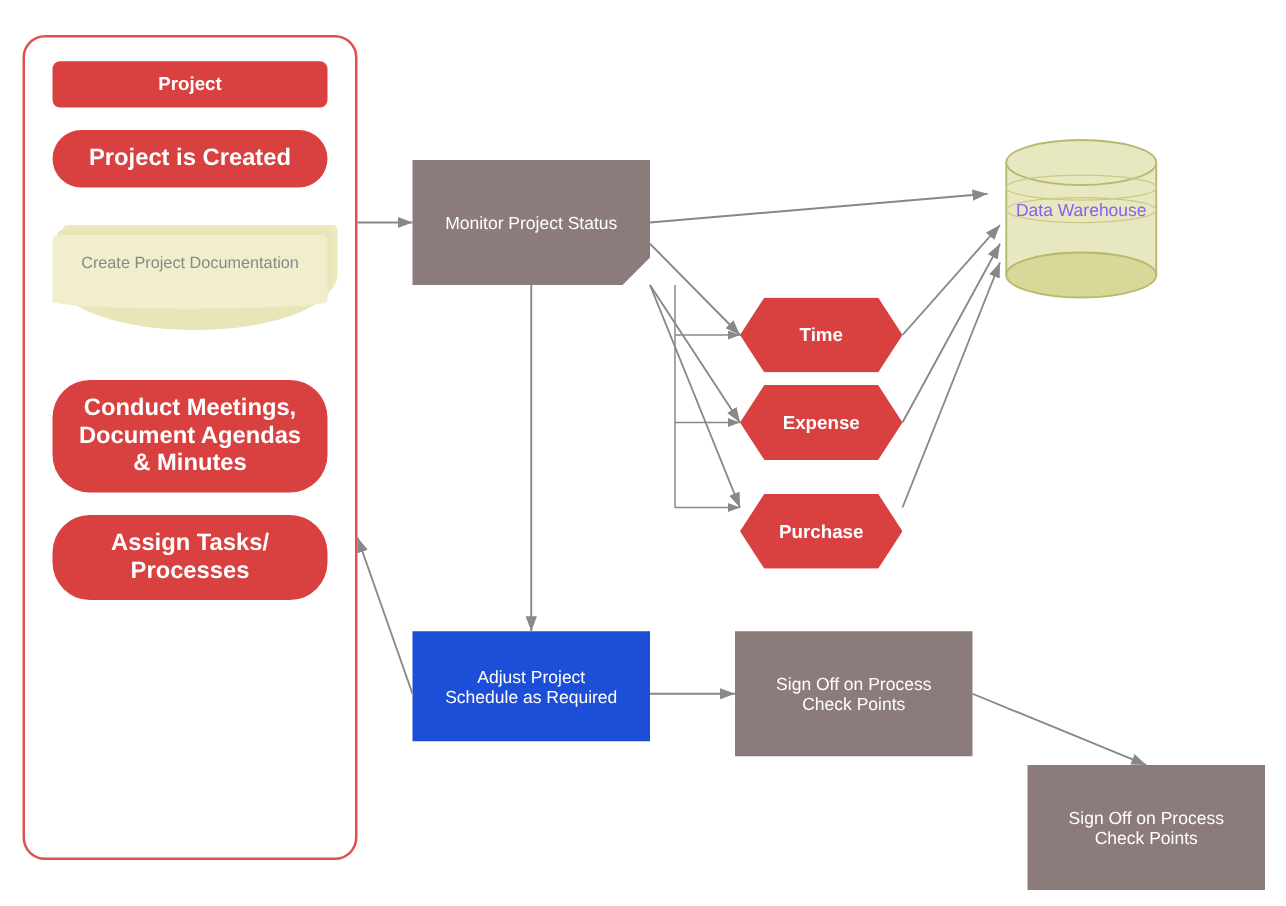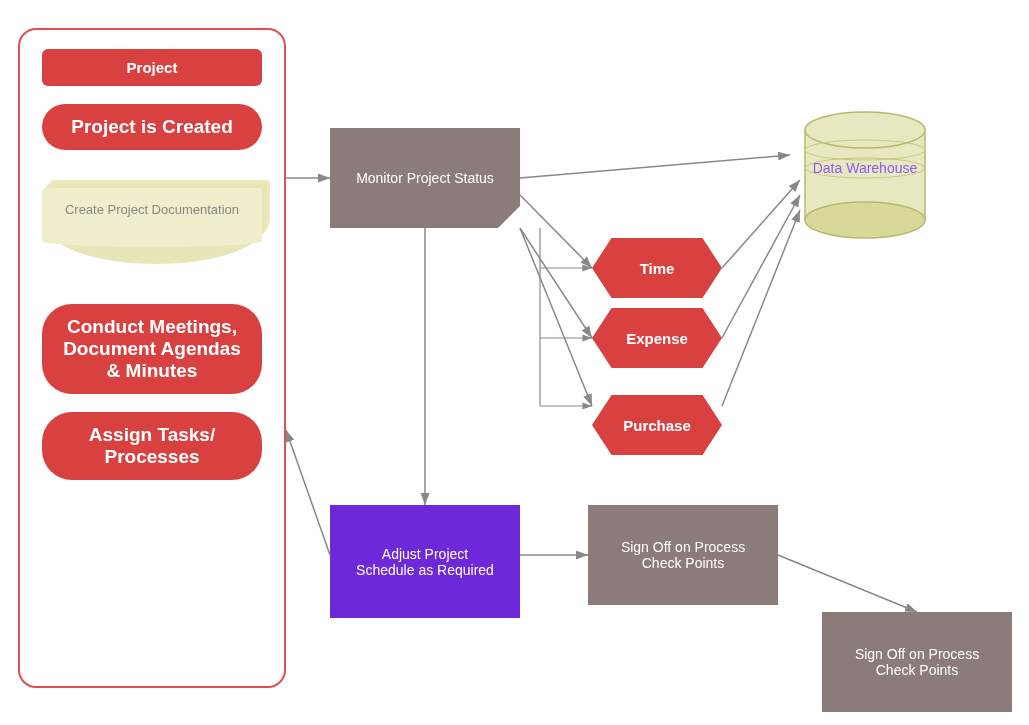--- a/index.html
+++ b/index.html
@@ -174,21 +174,21 @@
     </div>
     <div class="red-rounded">Conduct Meetings, Document Agendas &amp; Minutes</div>
     <div class="red-rounded">Assign Tasks/
 Processes</div>
   </div>
 
   <div class="flow-box notched-corner" style="left:330px; top:128px; width:190px; height:100px; position:absolute; background:#8b7b7b;">
     <span>Monitor Project Status</span>
   </div>
 
-  <div class="flow-box" style="left:330px; top:505px; width:190px; height:113px; position:absolute; background:#6d28d9;">
+  <div class="flow-box" style="left:330px; top:505px; width:190px; height:88px; position:absolute; background:#1d4ed8;">
     <span>Adjust Project Schedule as Required</span>
   </div>
 
   <div class="flow-box" style="left:588px; top:505px; width:190px; height:100px; position:absolute; background:#8b7b7b;">
     <span>Sign Off on Process Check Points</span>
   </div>
 
   <div class="flow-box" style="left:822px; top:612px; width:190px; height:100px; position:absolute; background:#8b7b7b;">
     <span>Sign Off on Process Check Points</span>
   </div>

